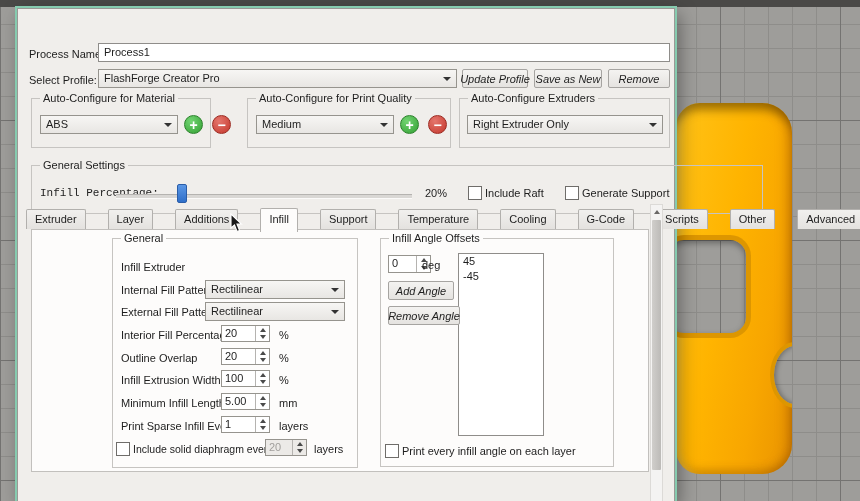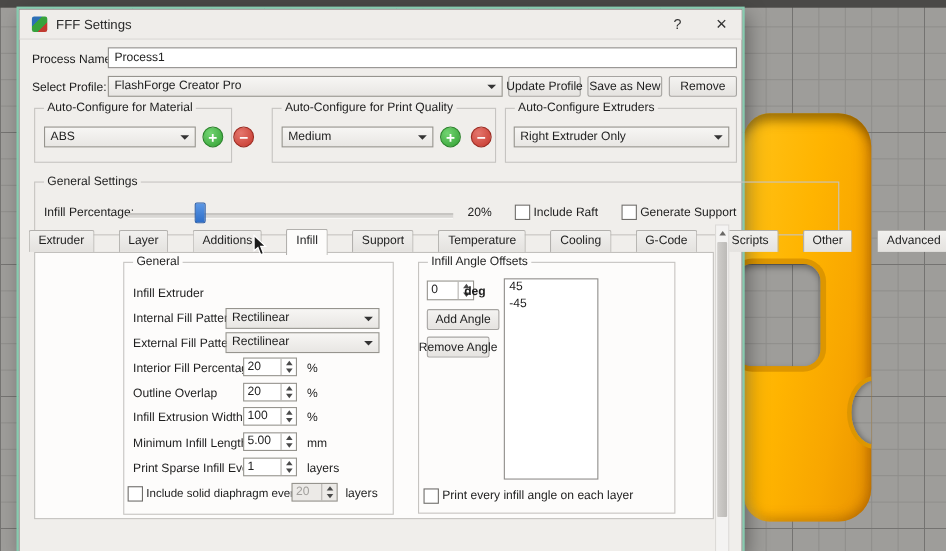--- a/index.html
+++ b/index.html
@@ -46,21 +46,21 @@
   .input{position:absolute;background:#fff;border:1px solid #8f8d8a;box-sizing:border-box;
          height:19px;line-height:17px;padding:0 5px;font-size:11px;}
   .combo{position:absolute;background:linear-gradient(#f7f6f4,#e8e6e3);
          border:1px solid #96948e;height:19px;box-sizing:border-box;
          line-height:17px;padding:0 18px 0 5px;white-space:nowrap;overflow:hidden;}
   .combo .caret{position:absolute;right:5px;top:7px;width:0;height:0;
          border-left:4px solid transparent;border-right:4px solid transparent;
          border-top:4px solid #333;}
   .pushbtn{position:absolute;background:linear-gradient(#f4f3f1,#e5e3e0);
          border:1px solid #a6a4a1;border-radius:2px;box-sizing:border-box;
-         display:flex;align-items:center;justify-content:center;white-space:nowrap;}
+         display:flex;align-items:center;justify-content:center;white-space:nowrap;font-style:italic;}
   .group{position:absolute;border:1px solid #c6c4c1;box-sizing:border-box;}
   .legend{position:absolute;top:-7px;left:8px;background:#f0eeeb;padding:0 3px;white-space:nowrap;}
   .on-white > .legend{background:#fdfcfb;}
   .circle-btn{position:absolute;width:19px;height:19px;border-radius:50%;color:#fff;
          box-sizing:border-box;display:flex;align-items:center;justify-content:center;
          font-size:14px;font-weight:bold;line-height:1;}
   .green{background:radial-gradient(circle at 35% 30%,#72d472,#33a033);border:1px solid #2b822b;}
   .red{background:radial-gradient(circle at 35% 30%,#e4766d,#c5372c);border:1px solid #9c2a21;}
   .checkbox{position:absolute;width:12px;height:12px;background:#fff;border:1px solid #6f6d6a;}
   .slider-track{position:absolute;height:3px;background:#d9d7d4;
@@ -102,26 +102,20 @@
 <div class="backdrop grid-bg"></div>
 <div class="topband"></div>
 
 <div class="case">
   <div class="case-hole grid-bg"></div>
   <div class="case-notch grid-bg"></div>
 </div>
 
 <div class="dialog">
 
-  <div class="titlebar">
-    <span class="app-icon"></span>
-    <span class="title-text">FFF Settings</span>
-    <span class="tb-btn" style="left:588px;">?</span>
-    <span class="tb-btn" style="left:628px;">✕</span>
-  </div>
 
   <span class="flabel" style="left:11px;top:39px;">Process Name:</span>
   <div class="input" style="left:80px;top:34px;width:572px;">Process1</div>
 
   <span class="flabel" style="left:11px;top:65px;">Select Profile:</span>
   <div class="combo" style="left:80px;top:60px;width:359px;">
     <span>FlashForge Creator Pro</span><span class="caret"></span>
   </div>
   <div class="pushbtn" style="left:444px;top:60px;width:66px;height:19px;">Update Profile</div>
   <div class="pushbtn" style="left:516px;top:60px;width:68px;height:19px;">Save as New</div>
@@ -147,21 +141,21 @@
 
   <div class="group" style="left:441px;top:89px;width:211px;height:50px;">
     <span class="legend">Auto-Configure Extruders</span>
     <div class="combo" style="left:7px;top:16px;width:196px;">
       <span>Right Extruder Only</span><span class="caret"></span>
     </div>
   </div>
 
   <div class="group" style="left:13px;top:156px;width:732px;height:49px;text-align:right;">
     <span class="legend">General Settings</span>
-    <span class="flabel" style="left:8px;top:21px;">Infill Percentage:</span>
+    <span class="flabel" style="left:8px;top:21px;font-family:Liberation Mono, monospace;">Infill Percentage:</span>
     <div class="slider-track" style="left:84px;top:28px;width:296px;"></div>
     <div class="slider-handle" style="left:145px;top:18px;"></div>
     <span class="flabel" style="left:393px;top:21px;">20%</span>
     <span class="checkbox" style="left:436px;top:20px;"></span>
     <span class="flabel" style="left:453px;top:21px;">Include Raft</span>
     <span class="checkbox" style="left:533px;top:20px;"></span>
     <span class="flabel" style="left:550px;top:21px;">Generate Support</span>
   </div>
 
   <div class="tabs">
@@ -288,29 +282,29 @@
         <span class="val">0</span>
         <span class="btns">
             <i>
               <span class="tri-up"></span>
             </i>
             <i>
               <span class="tri-down"></span>
             </i>
           </span>
       </div>
-      <span class="flabel" style="left:41px;top:20px;font-weight:bold;">deg</span>
+      <span class="flabel" style="left:41px;top:20px;">deg</span>
 
       <div class="listbox" style="left:77px;top:14px;width:86px;height:183px;">
         <div>45</div>
         <div>-45</div>
       </div>
 
       <div class="pushbtn" style="left:7px;top:42px;width:66px;height:19px;">Add Angle</div>
-      <div class="pushbtn" style="left:7px;top:67px;width:57px;height:19px;">Remove Angle</div>
+      <div class="pushbtn" style="left:7px;top:67px;width:72px;height:19px;">Remove Angle</div>
 
       <span class="checkbox" style="left:4px;top:205px;"></span>
       <span class="flabel" style="left:21px;top:206px;">Print every infill angle on each layer</span>
     </div>
   </div>
 
   <div class="scrollbar">
     <div class="scroll-up">
         <span class="tri-up" style="border-bottom-color:#6a6866;"></span>
       </div>

